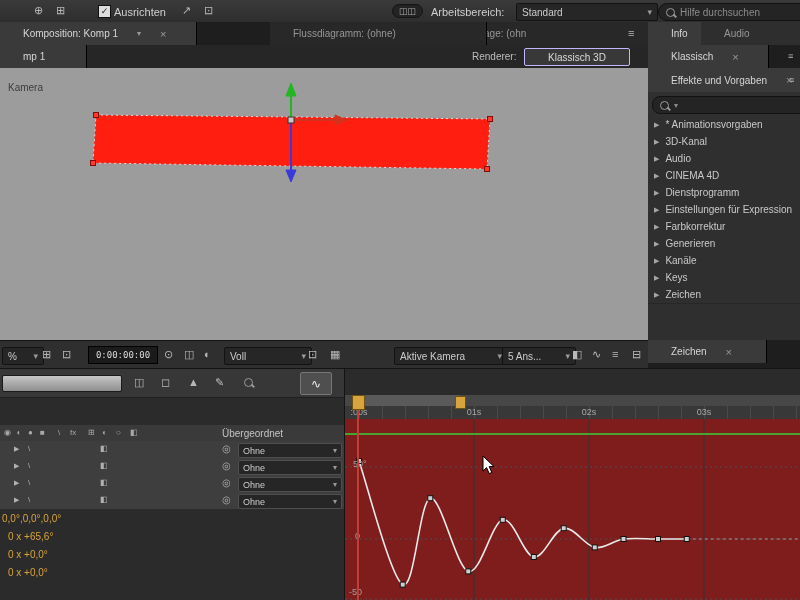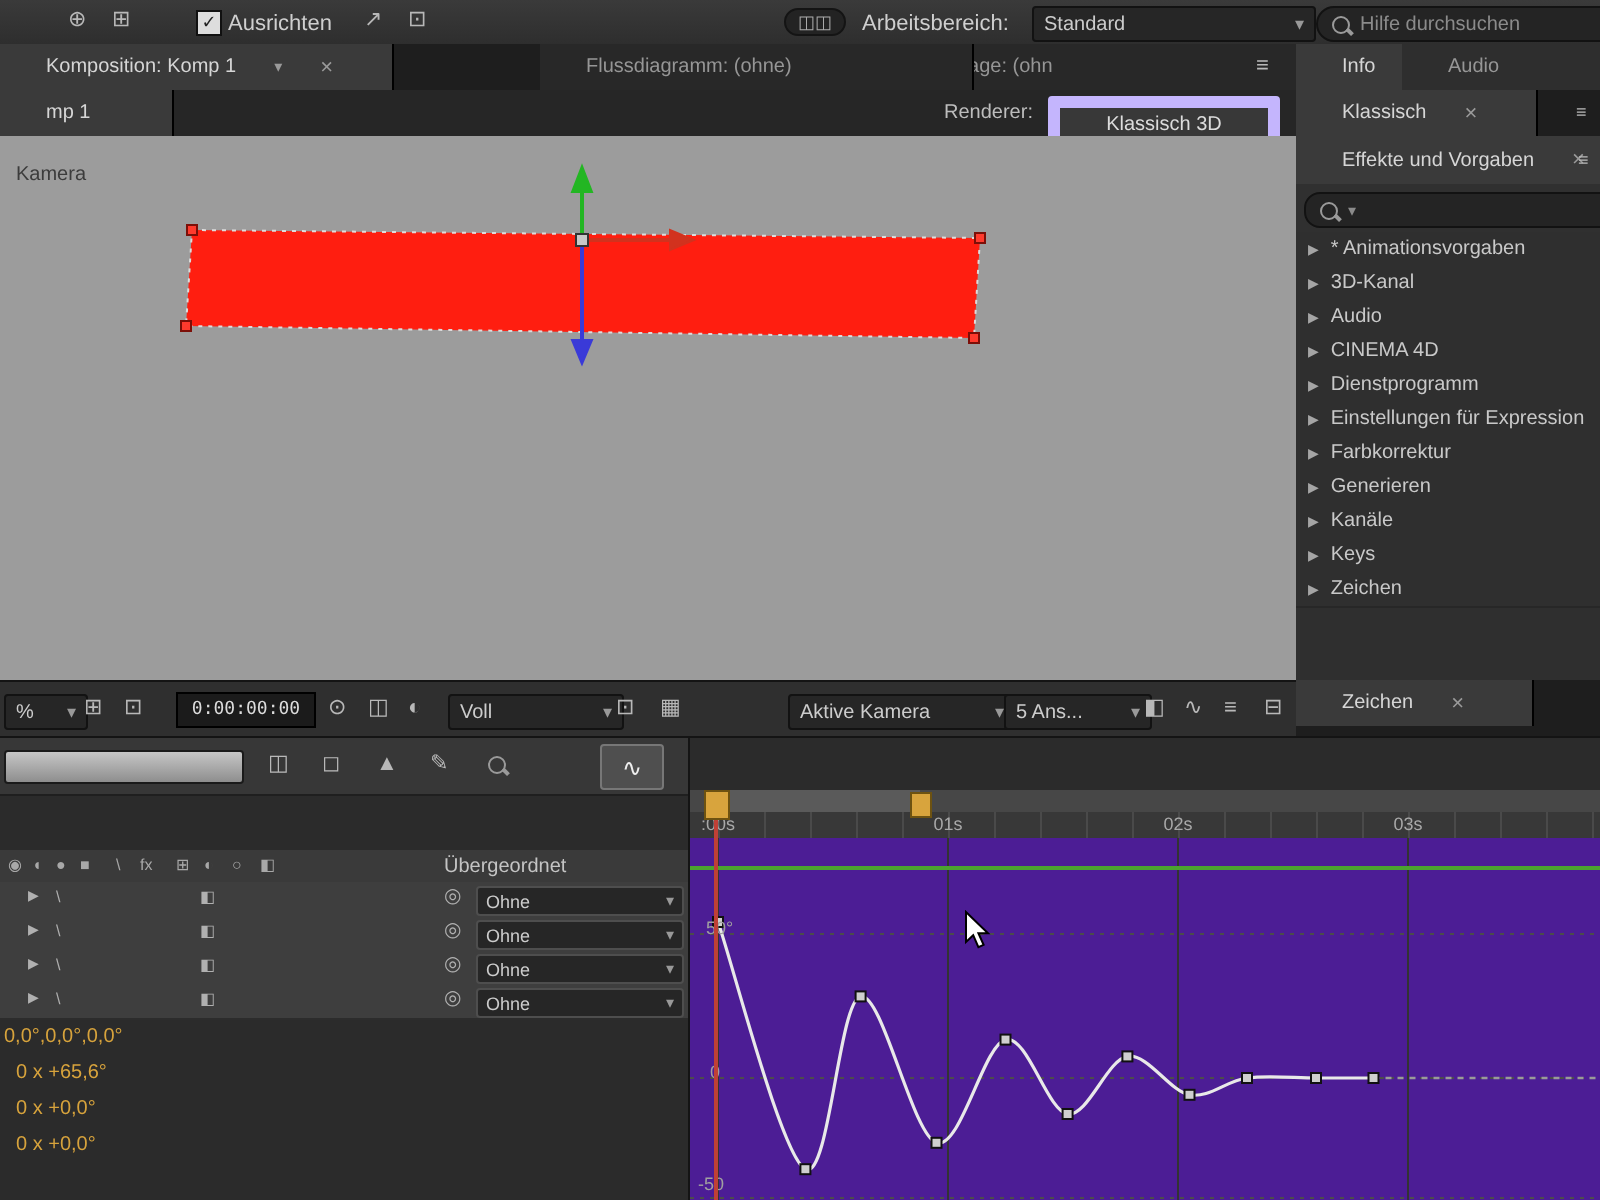--- a/index.html
+++ b/index.html
@@ -60,21 +60,21 @@
           border-radius:2px;display:flex;align-items:center;justify-content:space-between;padding:0 4px;font-size:9px;color:#ccc}
   .val{position:absolute;color:#d7a33c;font-size:10px;white-space:nowrap}
   
   .wabar{position:absolute;left:0;top:26px;width:455px;height:11px;background:#474747}
   .waseg{position:absolute;left:12px;top:26px;width:103px;height:11px;background:#5a5a5a}
   .handle{position:absolute;background:#d8a43d;border:1px solid #6d5211}
   #ruler{position:absolute;left:0;top:37px;width:455px;height:13px;background:#383838;border-bottom:1px solid #191919;
          background-image:repeating-linear-gradient(90deg,#4a4a4a 0,#4a4a4a 1px,transparent 1px,transparent 23px);
          background-position:14px 0}
   .rlabel{position:absolute;top:1px;transform:translateX(-50%);font-size:9px;color:#a8a8a8}
-  #graph{position:absolute;left:0;top:50px;width:455px;height:182px;background:#4c1d95}
+  #graph{position:absolute;left:0;top:50px;width:455px;height:182px;background:#7f1d1d}
   .ylab{position:absolute;font-size:9px;color:#a0a0a0}
   .vg{stroke:#333333;stroke-width:1}
   .hg{stroke:#4c4c4c;stroke-width:1;stroke-dasharray:2,3}
   #graph-curve{stroke:#e9e9e9;stroke-width:1.6;fill:none}
   #graph-ext{stroke:#9a9a9a;stroke-width:1.2;stroke-dasharray:3,3}
   #graph-keys rect{fill:#cfcfcf;stroke:#111}
   #greenline{position:absolute;left:0;top:64px;width:455px;height:2px;background:#4ba32f}
   #cti{position:absolute;left:12px;top:26px;width:2px;height:206px;background:#bf4036;z-index:5}
 </style>
 </head>
@@ -204,21 +204,21 @@
         <span class="x">×</span>
       </div>
     </div>
   </div>
 
   <div id="subrow" class="abs">
     <div class="tab on" style="left:0;width:40px;height:23px">
       <span>mp 1</span>
     </div>
     <span class="abs" style="left:472px;top:6px;color:#bdbdbd">Renderer:</span>
-    <div class="abs" style="left:524px;top:3px;width:104px;height:16px;background:#383838;border:6px solid #c4b5fd;border-radius:2px;display:flex;align-items:center;justify-content:center;color:#dcdcdc">
+    <div class="abs" style="left:524px;top:3px;width:104px;height:16px;background:#383838;border:1px solid #c4b5fd;border-radius:2px;display:flex;align-items:center;justify-content:center;color:#dcdcdc">
       <span>Klassisch 3D</span>
     </div>
   </div>
 
   <div id="viewport" class="abs">
     <span class="abs" style="left:8px;top:14px;color:#3c3c3c;font-size:10px">Kamera</span>
     <svg class="abs" style="left:0;top:0" width="648" height="272">
       <polygon points="96,47 490,51 487,101 93,95" fill="#ff1e10" stroke="#dcdcdc" stroke-width="1" stroke-dasharray="2,3"></polygon>
       <g fill="#ff3a2d" stroke="#7c0f08">
         <rect x="93.5" y="44.5" width="5" height="5"></rect>

